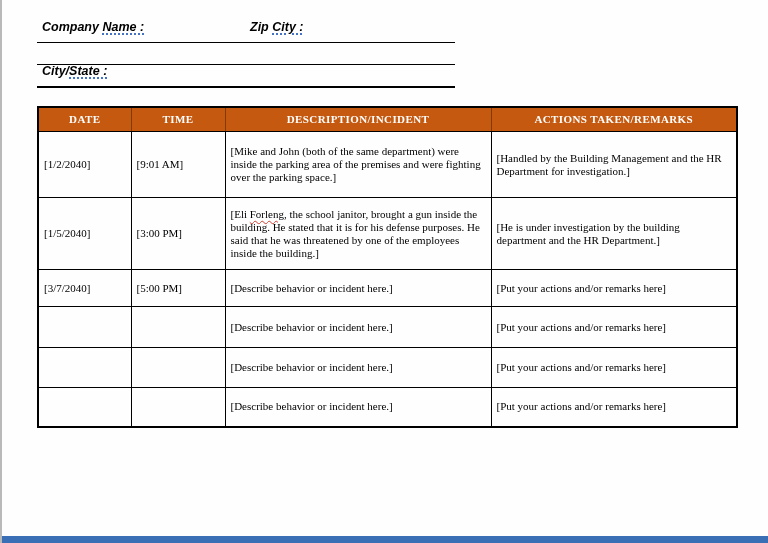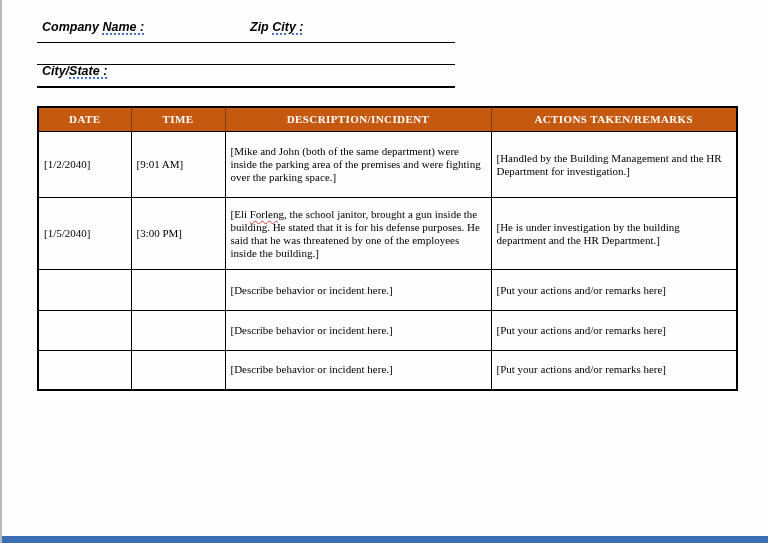--- a/index.html
+++ b/index.html
@@ -137,20 +137,26 @@
         <td>[9:01 AM]</td>
         <td>[Mike and John (both of the same department) were inside the parking area of the premises and were fighting over the parking space.]</td>
         <td>[Handled by the Building Management and the HR Department for investigation.]</td>
       </tr>
       <tr class="r1">
         <td>[1/5/2040]</td>
         <td>[3:00 PM]</td>
         <td><span>[Eli </span><span class="misspelled">Forleng</span><span>, the school janitor, brought a gun inside the building. He stated that it is for his defense purposes. He said that he was threatened by one of the employees inside the building.]</span></td>
         <td>[He is under investigation by the building department and the HR Department.]</td>
       </tr>
+      <tr class="r2">
+        <td>[3/7/2040]</td>
+        <td>[5:00 PM]</td>
+        <td>[Describe behavior or incident here.]</td>
+        <td>[Put your actions and/or remarks here]</td>
+      </tr>
       <tr class="r3">
         <td></td>
         <td></td>
         <td>[Describe behavior or incident here.]</td>
         <td>[Put your actions and/or remarks here]</td>
       </tr>
       <tr class="r4">
         <td></td>
         <td></td>
         <td>[Describe behavior or incident here.]</td>

